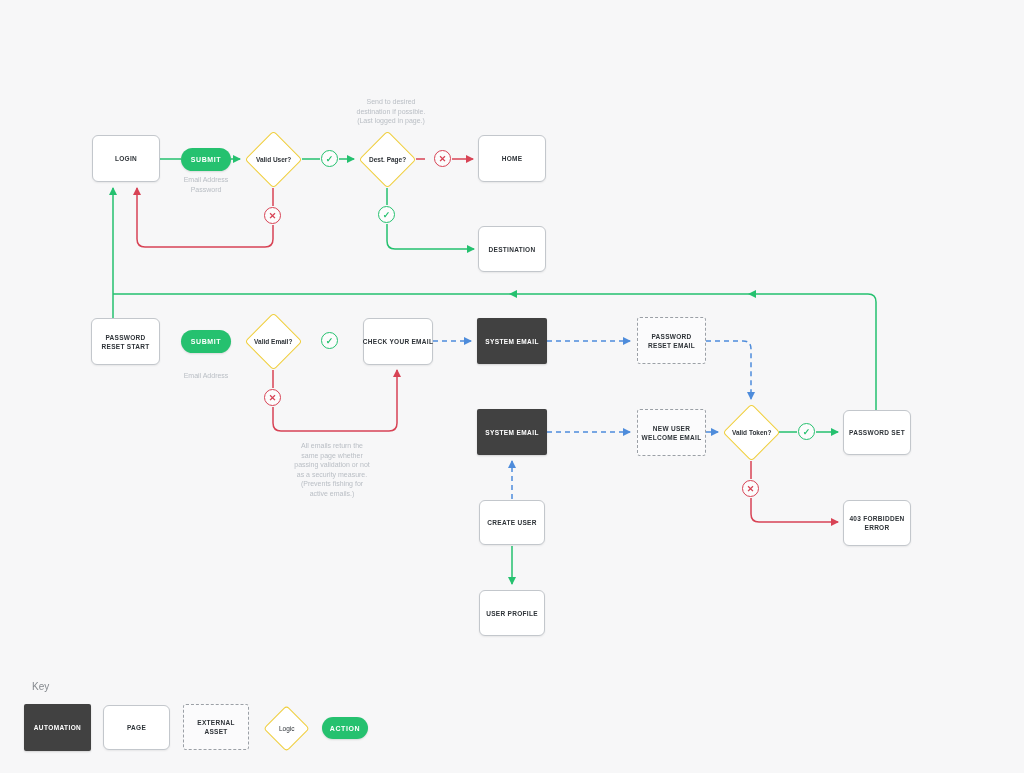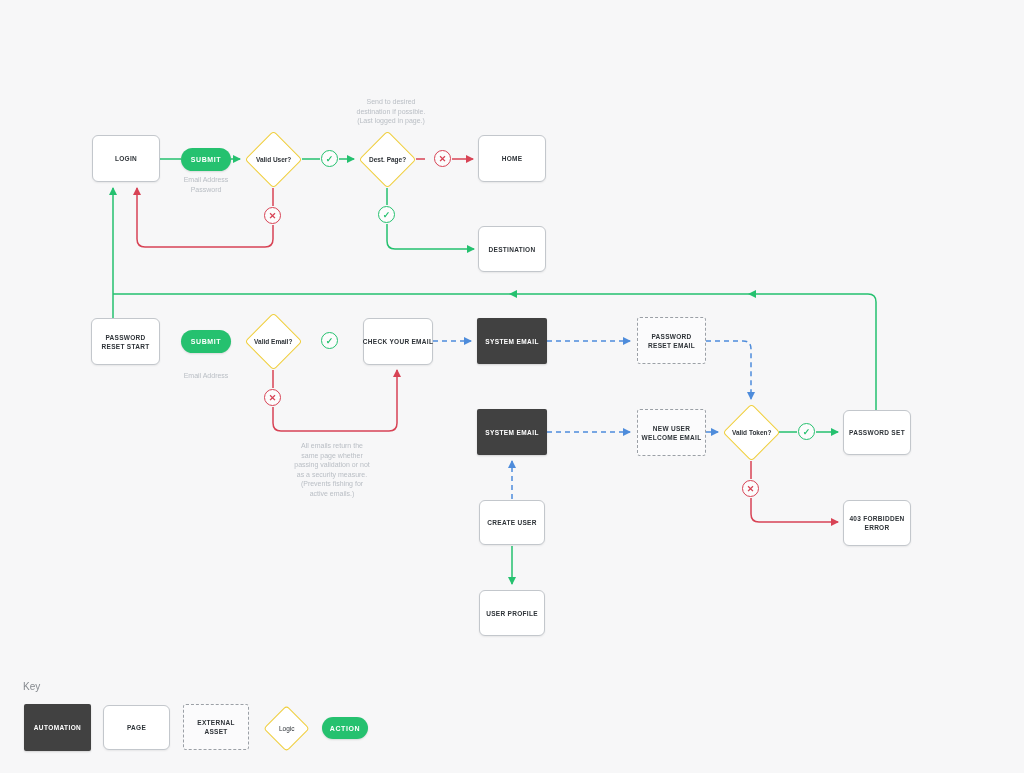--- a/index.html
+++ b/index.html
@@ -135,21 +135,21 @@
     <span>Valid Token?</span>
   </div>
   <div class="node okc" style="left:798px;top:423px;">✓</div>
   <div class="node xc" style="left:742px;top:480px;">✕</div>
   <div class="node pagebox" style="left:843px;top:410px;width:68px;height:45px;">PASSWORD SET</div>
   <div class="node pagebox" style="left:843px;top:500px;width:68px;height:46px;">403 FORBIDDEN ERROR</div>
 
   <div class="node pagebox" style="left:479px;top:500px;width:66px;height:45px;">CREATE USER</div>
   <div class="node pagebox" style="left:479px;top:590px;width:66px;height:46px;">USER PROFILE</div>
 
-  <div class="keytitle" style="left:23px;top:681px;">Key</div>
+  <div class="keytitle" style="left:32px;top:681px;">Key</div>
   <div class="node darkbox" style="left:24px;top:704px;width:67px;height:47px;">AUTOMATION</div>
   <div class="node pagebox" style="left:103px;top:705px;width:67px;height:45px;">PAGE</div>
   <div class="node dashbox" style="left:183px;top:704px;width:66px;height:46px;">EXTERNAL ASSET</div>
   <div class="node diamond light" style="left:269.5px;top:711.5px;width:33px;height:33px;">
     <span>Logic</span>
   </div>
   <div class="node pill" style="left:322px;top:717px;width:46px;height:22px;">ACTION</div>
 
 </div>
 

